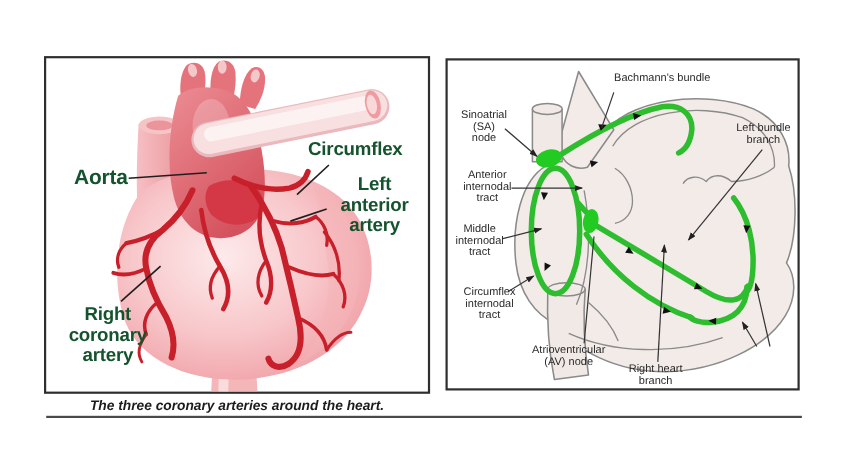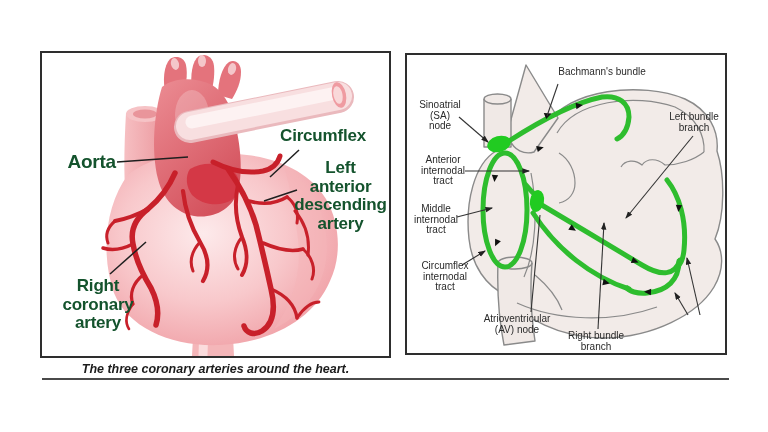--- a/index.html
+++ b/index.html
@@ -132,21 +132,20 @@
 
     <div id="lbl-aorta" class="lbl lbl-big">
       <span>Aorta</span>
     </div>
     <div id="lbl-circumflex" class="lbl lbl-big">
       <span>Circumflex</span>
     </div>
     <div id="lbl-lad" class="lbl lbl-big">
       <span>Left</span>
       <span>anterior</span>
-      <span>descending</span>
       <span>artery</span>
     </div>
     <div id="lbl-rca" class="lbl lbl-big">
       <span>Right</span>
       <span>coronary</span>
       <span>artery</span>
     </div>
   </div>
 
   <div id="panel-right" class="panel">
@@ -240,20 +239,20 @@
     <div id="lbl-posterior" class="lbl lbl-sm">
       <span>Circumflex</span>
       <span>internodal</span>
       <span>tract</span>
     </div>
     <div id="lbl-av" class="lbl lbl-sm">
       <span>Atrioventricular</span>
       <span>(AV) node</span>
     </div>
     <div id="lbl-rightbundle" class="lbl lbl-sm">
-      <span>Right bundle</span>
+      <span>Right heart</span>
       <span>branch</span>
     </div>
   </div>
 
   <div id="caption-left" class="caption">The three coronary arteries around the heart.</div>
   <div id="rule"></div>
 </div>
 
 </body></html>

